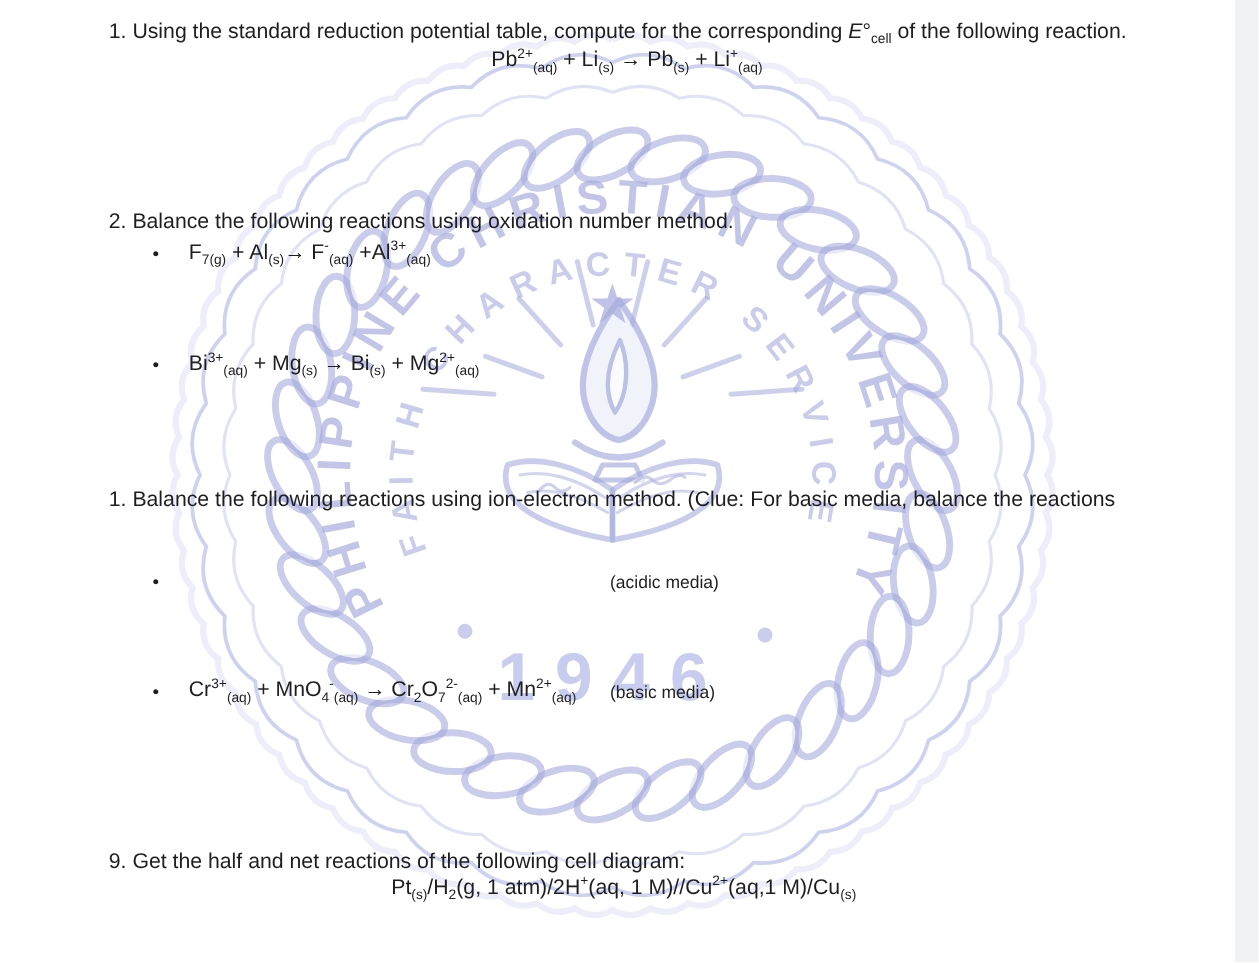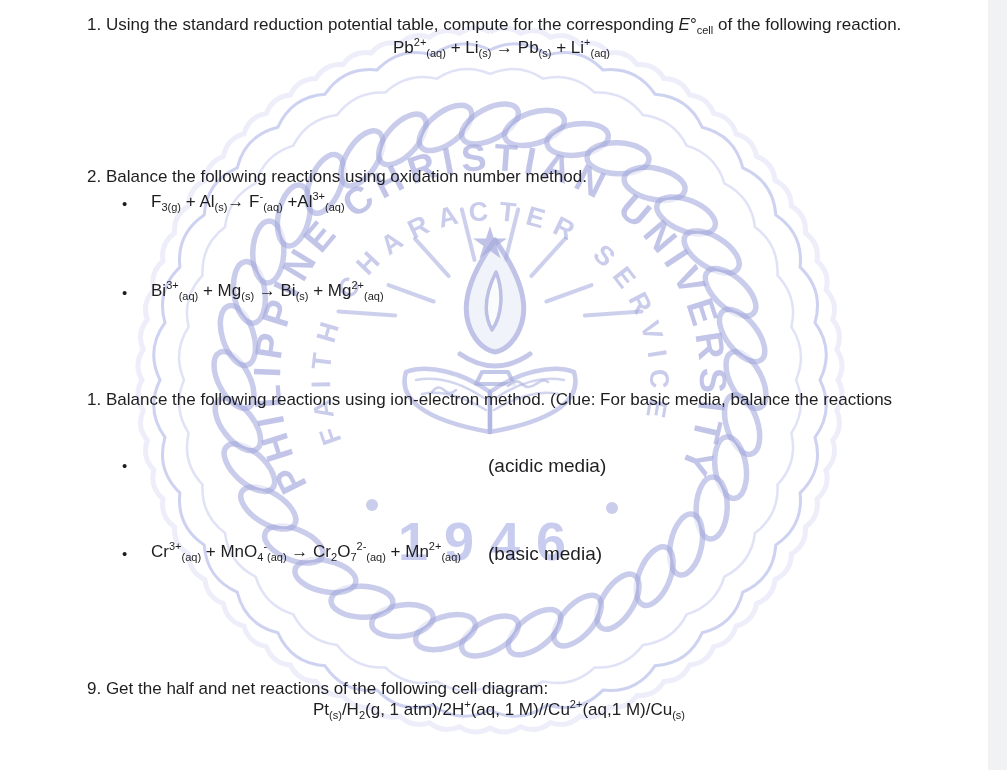--- a/index.html
+++ b/index.html
@@ -8,21 +8,21 @@
     font-family:"Liberation Sans","DejaVu Sans",sans-serif;color:#1e1e20;
   }
   .edge-strip{position:absolute;top:0;right:0;width:19px;height:770px;background:#f1f2f4;}
   .seal-wrap{position:absolute;left:110px;top:0px;width:760px;height:760px;z-index:0;pointer-events:none;}
   .seal-wrap svg{width:760px;height:760px;display:block;}
   .seal-ring-text{font-family:"Liberation Sans","DejaVu Sans",sans-serif;font-weight:bold;}
   .content{position:absolute;inset:0;z-index:1;font-size:17px;line-height:21px;}
   .abs{position:absolute;white-space:nowrap;}
   .formula sub,.formula sup,.qtext sub,.qtext sup{font-size:11px;line-height:0;}
   .bullet{font-size:15px;}
-  .media-note{font-size:19px;}
+  .media-note{font-size:14px;}
 </style>
 </head>
 <body>
 
 <div class="sheet">
 
   <div class="seal-wrap">
     <svg viewBox="0 0 760 760" id="seal-svg">
       <defs>
         <path id="outer-ring-path" d="M198 485 A210 210 0 1 1 562 485" fill="none"></path>
@@ -104,21 +104,21 @@
 
   <div class="edge-strip"></div>
 
   <div class="content">
 
     <div class="abs qtext" style="left:87px;top:14px;">1. Using the standard reduction potential table, compute for the corresponding <i>E</i>°<sub>cell</sub> of the following reaction.</div>
     <div class="abs formula" style="left:393px;top:37px;">Pb<sup>2+</sup><sub>(aq)</sub> + Li<sub>(s)</sub> → Pb<sub>(s)</sub> + Li<sup>+</sup><sub>(aq)</sub></div>
 
     <div class="abs qtext" style="left:87px;top:166px;">2. Balance the following reactions using oxidation number method.</div>
     <span class="abs bullet" style="left:122px;top:193px;">•</span>
-    <div class="abs formula" style="left:151px;top:191px;">F<sub>3(g)</sub> + Al<sub>(s)</sub>→ F<sup>-</sup><sub>(aq)</sub> +Al<sup>3+</sup><sub>(aq)</sub></div>
+    <div class="abs formula" style="left:151px;top:191px;">F<sub>7(g)</sub> + Al<sub>(s)</sub>→ F<sup>-</sup><sub>(aq)</sub> +Al<sup>3+</sup><sub>(aq)</sub></div>
     <span class="abs bullet" style="left:122px;top:282px;">•</span>
     <div class="abs formula" style="left:151px;top:280px;">Bi<sup>3+</sup><sub>(aq)</sub> + Mg<sub>(s)</sub> → Bi<sub>(s)</sub> + Mg<sup>2+</sup><sub>(aq)</sub></div>
 
     <div class="abs qtext" style="left:87px;top:389px;">1. Balance the following reactions using ion-electron method. (Clue: For basic media, balance the reactions</div>
     <span class="abs bullet" style="left:122px;top:455px;">•</span>
     <div class="abs media-note" style="left:488px;top:455px;">(acidic media)</div>
     <span class="abs bullet" style="left:122px;top:543px;">•</span>
     <div class="abs formula" style="left:151px;top:541px;text-align:right;">Cr<sup>3+</sup><sub>(aq)</sub> + MnO<sub>4</sub><sup>-</sup><sub>(aq)</sub> → Cr<sub>2</sub>O<sub>7</sub><sup>2-</sup><sub>(aq)</sub> + Mn<sup>2+</sup><sub>(aq)</sub></div>
     <div class="abs media-note" style="left:488px;top:543px;text-align:center;">(basic media)</div>
 

